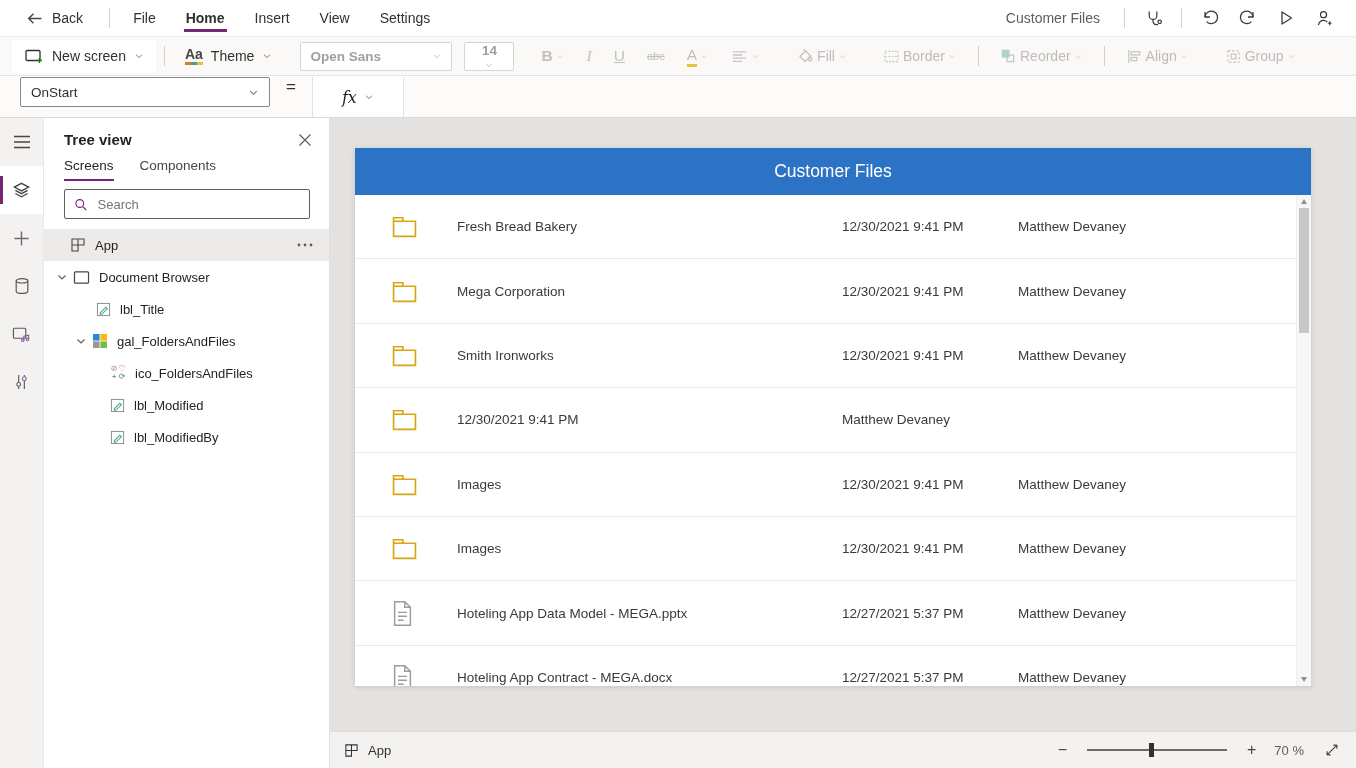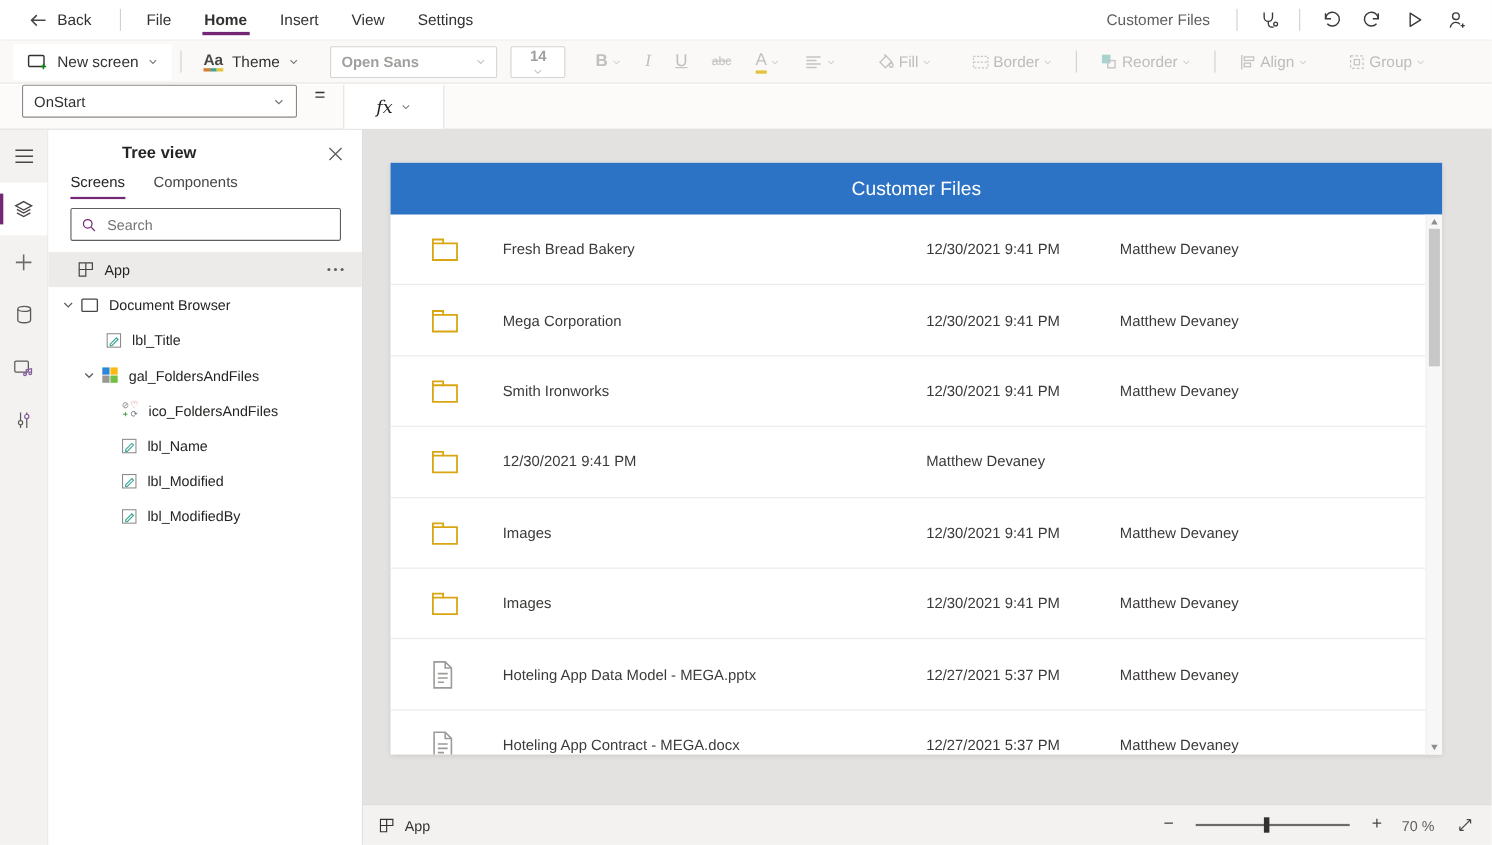--- a/index.html
+++ b/index.html
@@ -59,21 +59,21 @@
   .tok-string{color:#a4262c;}
 
   
   .left-rail{position:absolute;left:0;top:118px;width:44px;height:650px;background:#f3f2f1;border-right:1px solid #eae8e6;}
   .rail-item{width:43px;height:48px;display:flex;align-items:center;justify-content:center;color:#5b5957;position:relative;cursor:pointer;}
   .rail-item.selected{background:#fff;color:#474443;}
   .rail-item.selected::before{content:"";position:absolute;left:0;top:10px;bottom:10px;width:3px;background:#742774;}
 
   
   .tree-panel{position:absolute;left:44px;top:118px;width:286px;height:650px;background:#fff;border-right:1px solid #e1dfdd;}
-  .tp-header{display:flex;align-items:center;justify-content:space-between;padding:13px 17px 4px 20px;margin-left:47px;}
+  .tp-header{display:flex;align-items:center;justify-content:space-between;padding:13px 17px 4px 20px;}
   .tp-title{font-size:15px;font-weight:700;color:#252423;}
   .tp-close{color:#605e5c;cursor:pointer;}
   .tp-tabs{display:flex;gap:26px;padding:6px 20px 0;}
   .tp-tab{font-size:13.5px;color:#484644;padding-bottom:8px;position:relative;cursor:pointer;}
   .tp-tab.active{color:#252423;}
   .tp-tab.active::after{content:"";position:absolute;left:0;right:0;bottom:0;height:2px;background:#742774;}
   .tp-search{margin:8px 19px 10px 20px;height:30px;border:1px solid #605e5c;border-radius:2px;
     display:flex;align-items:center;padding:0 9px;gap:8px;background:#fff;}
   .tp-search input{border:none;outline:none;font-size:13px;color:#484644;width:100%;background:transparent;
     font-family:"Liberation Sans",sans-serif;}
@@ -418,27 +418,20 @@
           <span style="color:#107c10;">+</span>
           <span style="color:#69797e;">⟳</span>
       </span>
       <span>ico_FoldersAndFiles</span>
     </div>
     <div class="tree-row" style="padding-left:66px;">
       <svg class="t-icon" width="15" height="15" viewBox="0 0 16 16" fill="none">
           <rect x="1.5" y="1.5" width="13" height="13" stroke="#8a8886" stroke-width="1"></rect>
           <path d="M4.5 11.5l6-6 1.6 1.6-6 6H4.5z" stroke="#3aa597" stroke-width="1.1"></path>
         </svg>
-      <span>lbl_Name</span>
-    </div>
-    <div class="tree-row" style="padding-left:66px;">
-      <svg class="t-icon" width="15" height="15" viewBox="0 0 16 16" fill="none">
-          <rect x="1.5" y="1.5" width="13" height="13" stroke="#8a8886" stroke-width="1"></rect>
-          <path d="M4.5 11.5l6-6 1.6 1.6-6 6H4.5z" stroke="#3aa597" stroke-width="1.1"></path>
-        </svg>
       <span>lbl_Modified</span>
     </div>
     <div class="tree-row" style="padding-left:66px;">
       <svg class="t-icon" width="15" height="15" viewBox="0 0 16 16" fill="none">
           <rect x="1.5" y="1.5" width="13" height="13" stroke="#8a8886" stroke-width="1"></rect>
           <path d="M4.5 11.5l6-6 1.6 1.6-6 6H4.5z" stroke="#3aa597" stroke-width="1.1"></path>
         </svg>
       <span>lbl_ModifiedBy</span>
     </div>
   </div>

